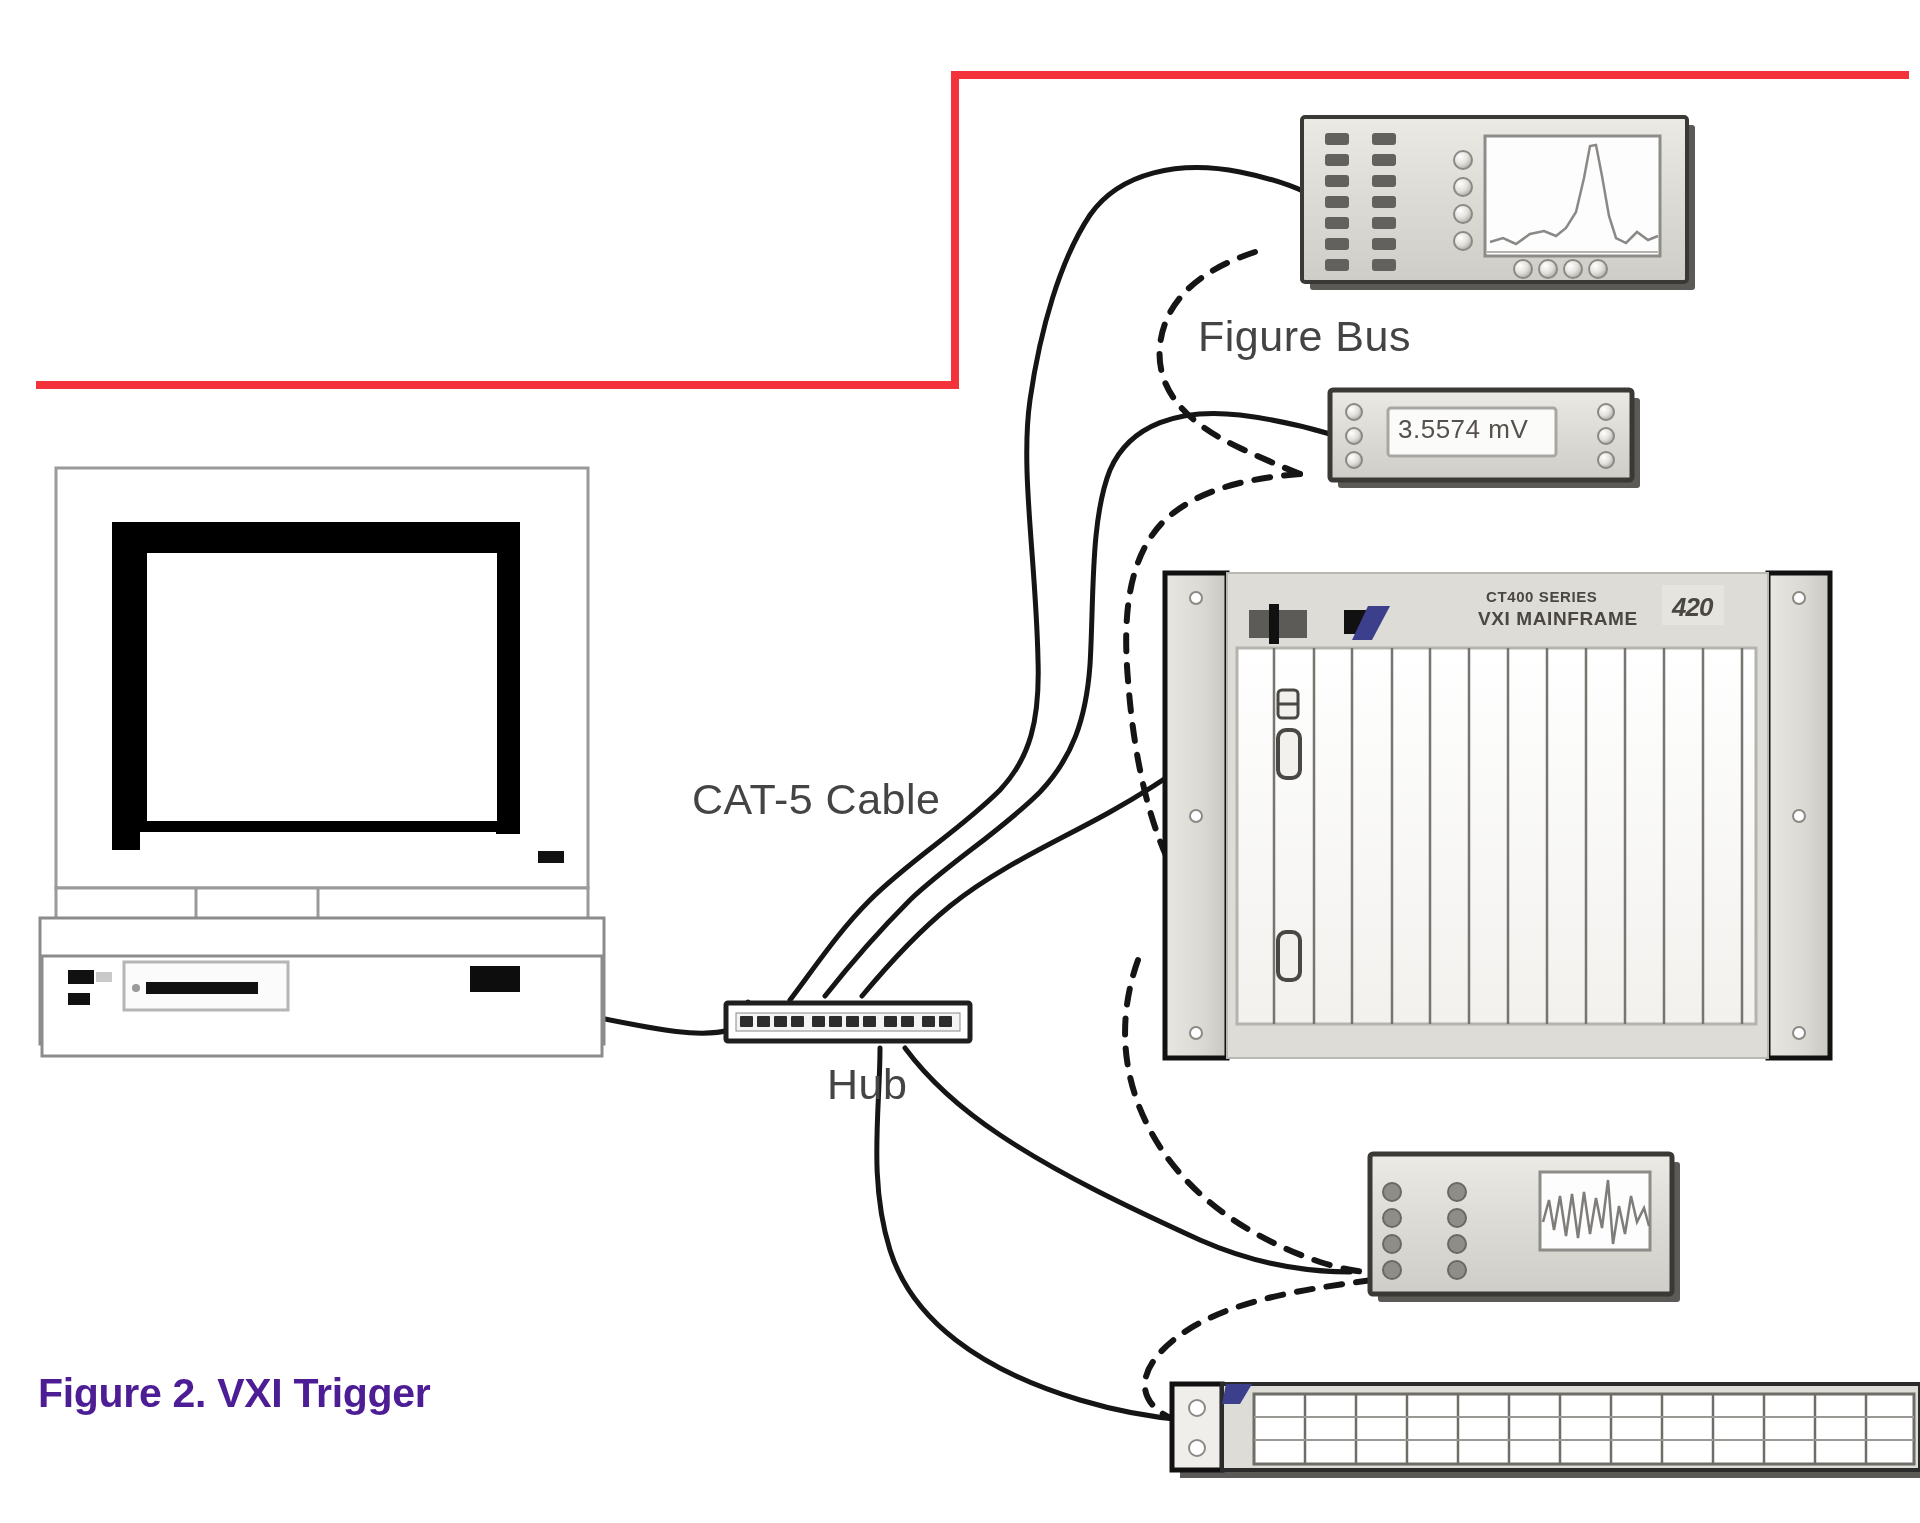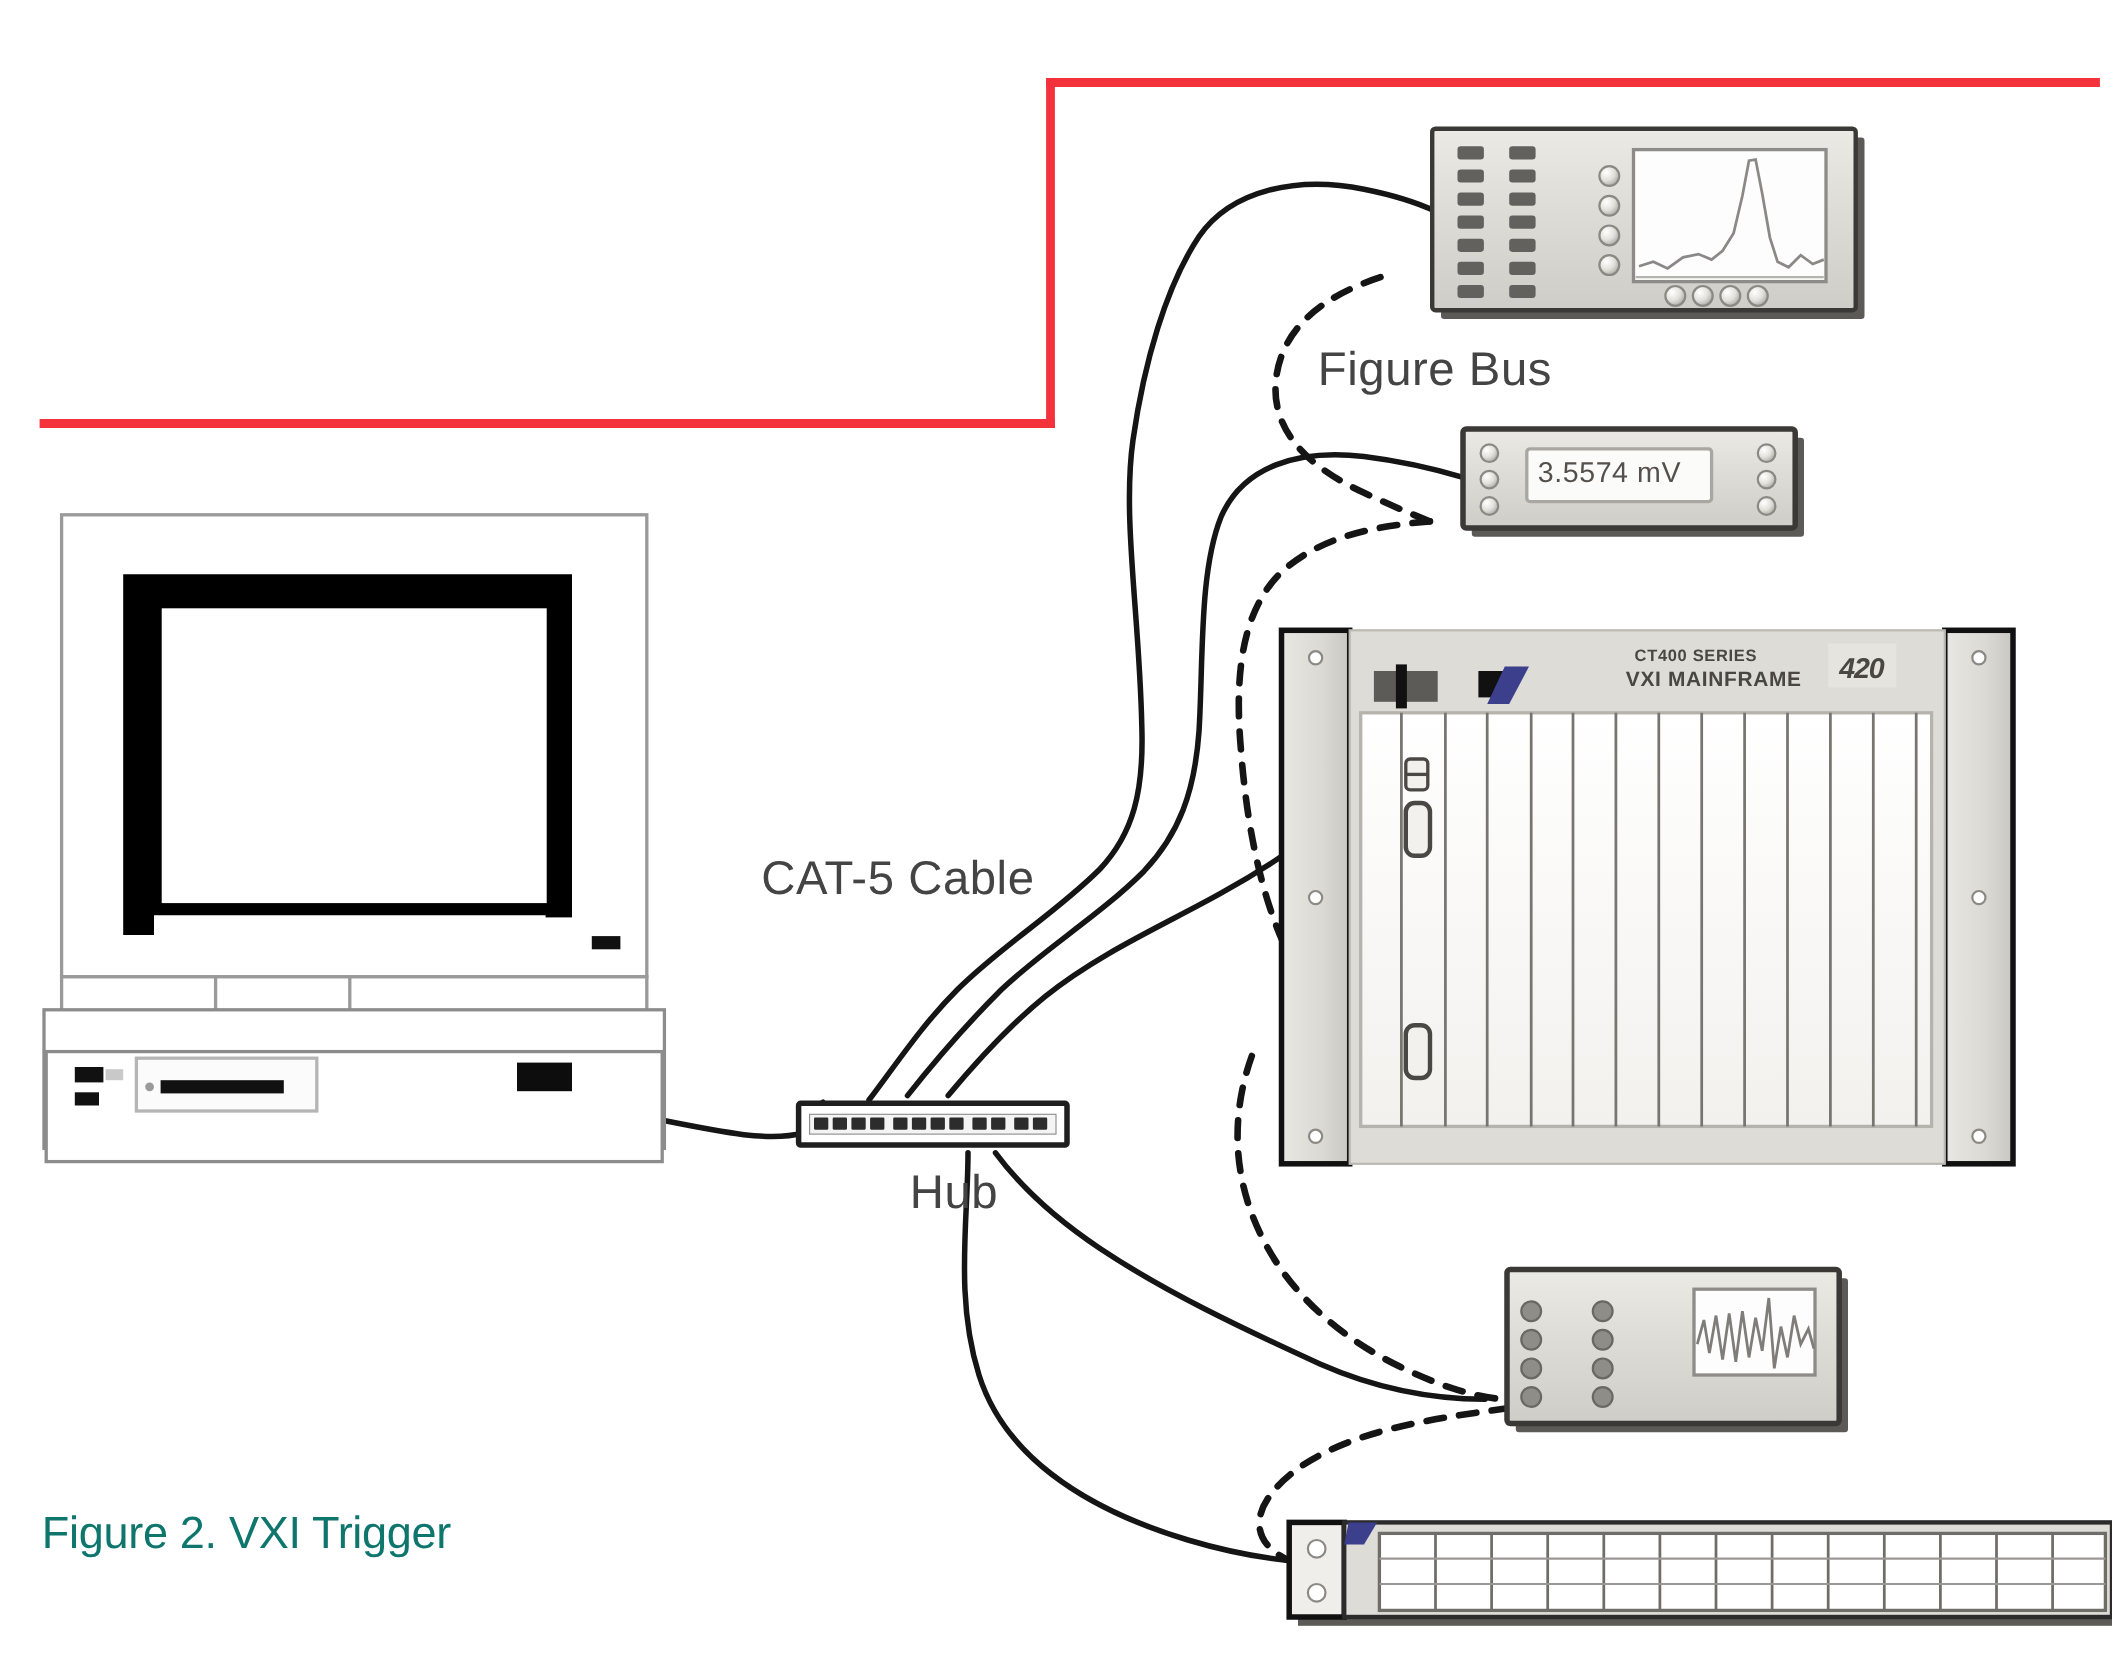--- a/index.html
+++ b/index.html
@@ -53,24 +53,24 @@
     letter-spacing: 0.5px;
     color: #444;
     margin-left: 47px;
   }
   #figure-caption {
     position: absolute;
     left: 38px;
     top: 1368px;
     width: 430px;
     font-family: "Liberation Sans", sans-serif;
-    font-weight: normal;
+    font-weight: bold;
     font-size: 41px;
     line-height: 1.22;
-    color: #0f766e;
+    color: #4c1d95;
     letter-spacing: -0.3px;
   }
   .cap-line { display: block; }
   .mf-text {
     position: absolute;
     font-family: "Liberation Sans", sans-serif;
     font-weight: bold;
     color: #4a4742;
     white-space: nowrap;
     text-align: right;

